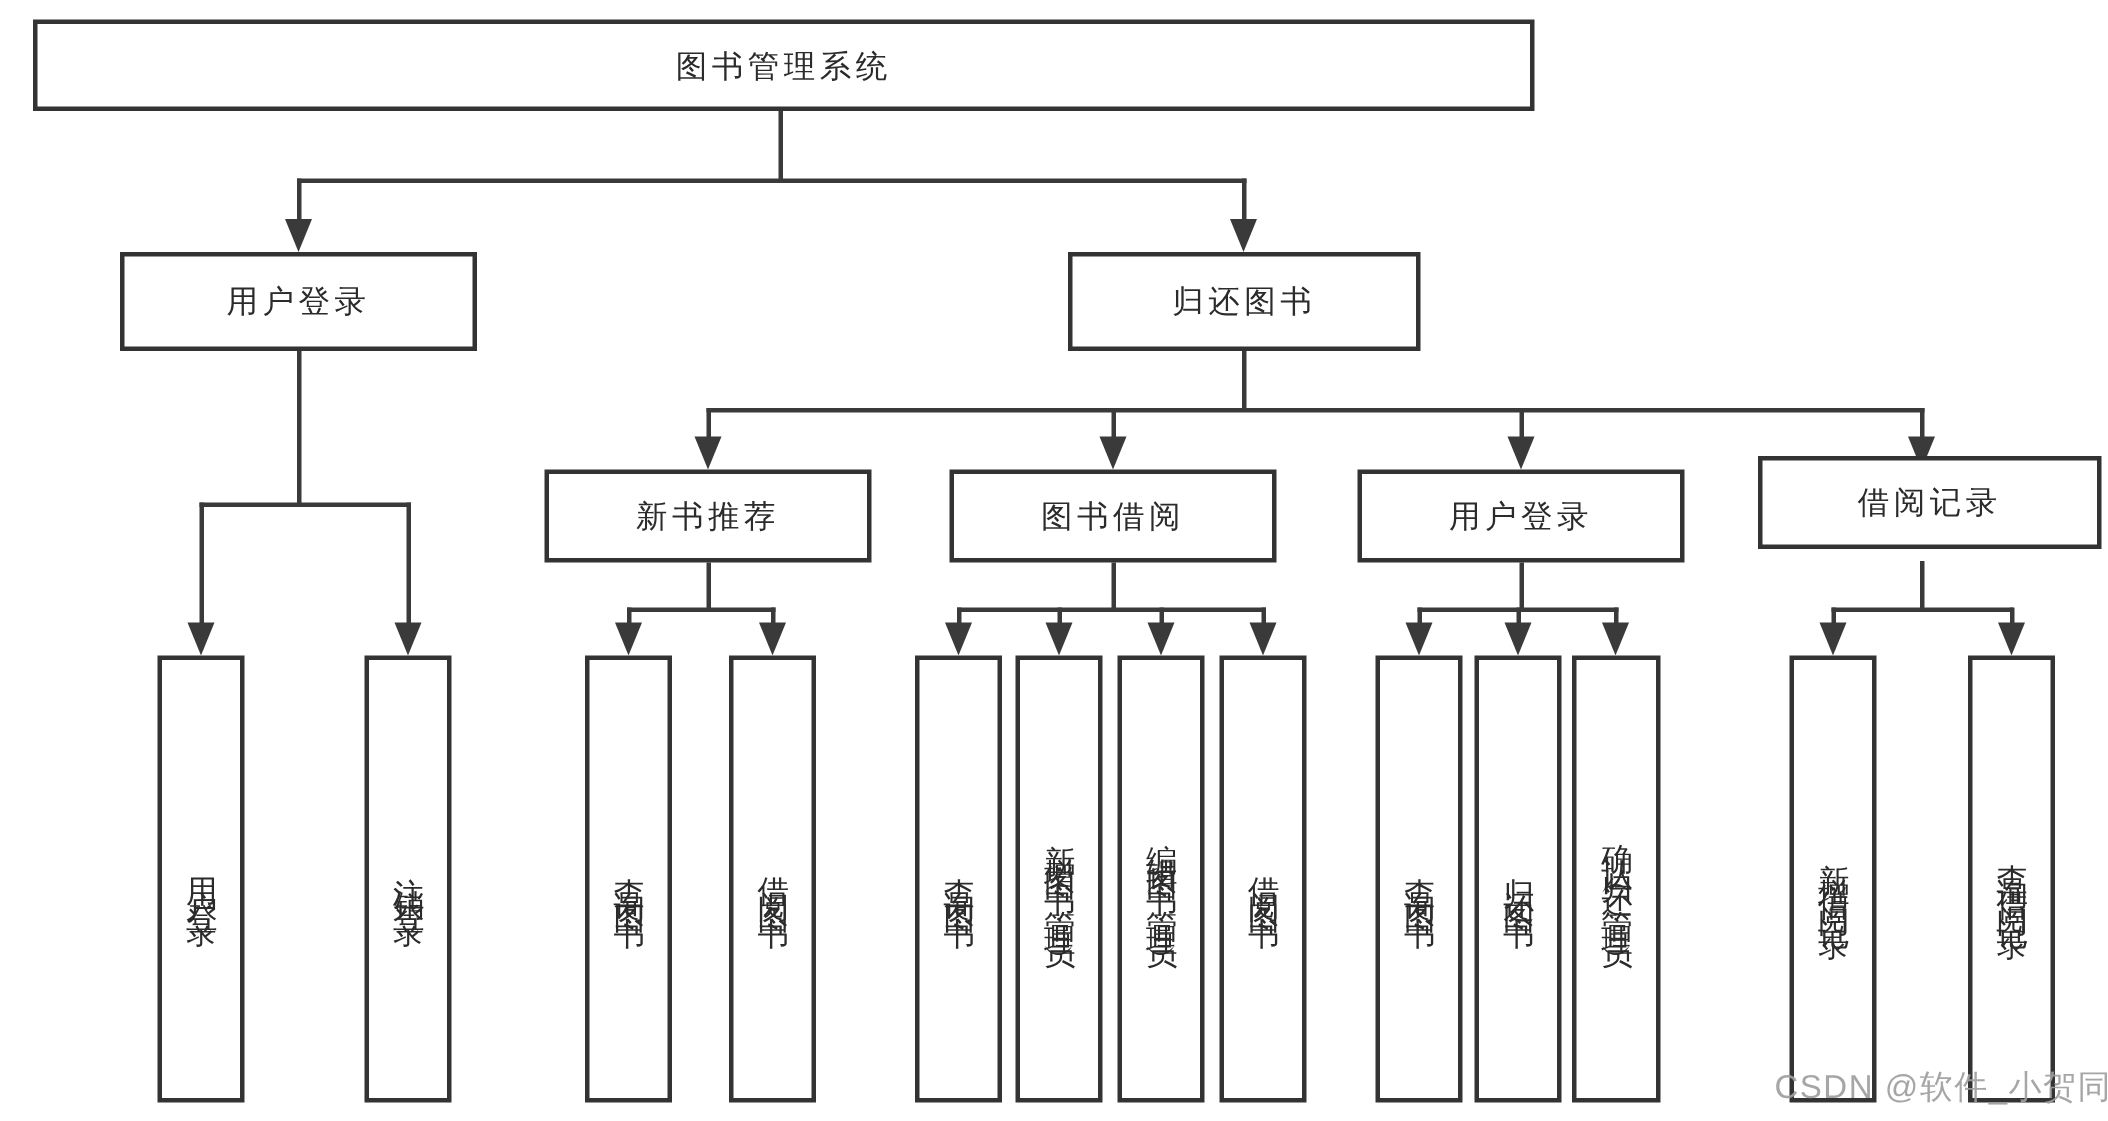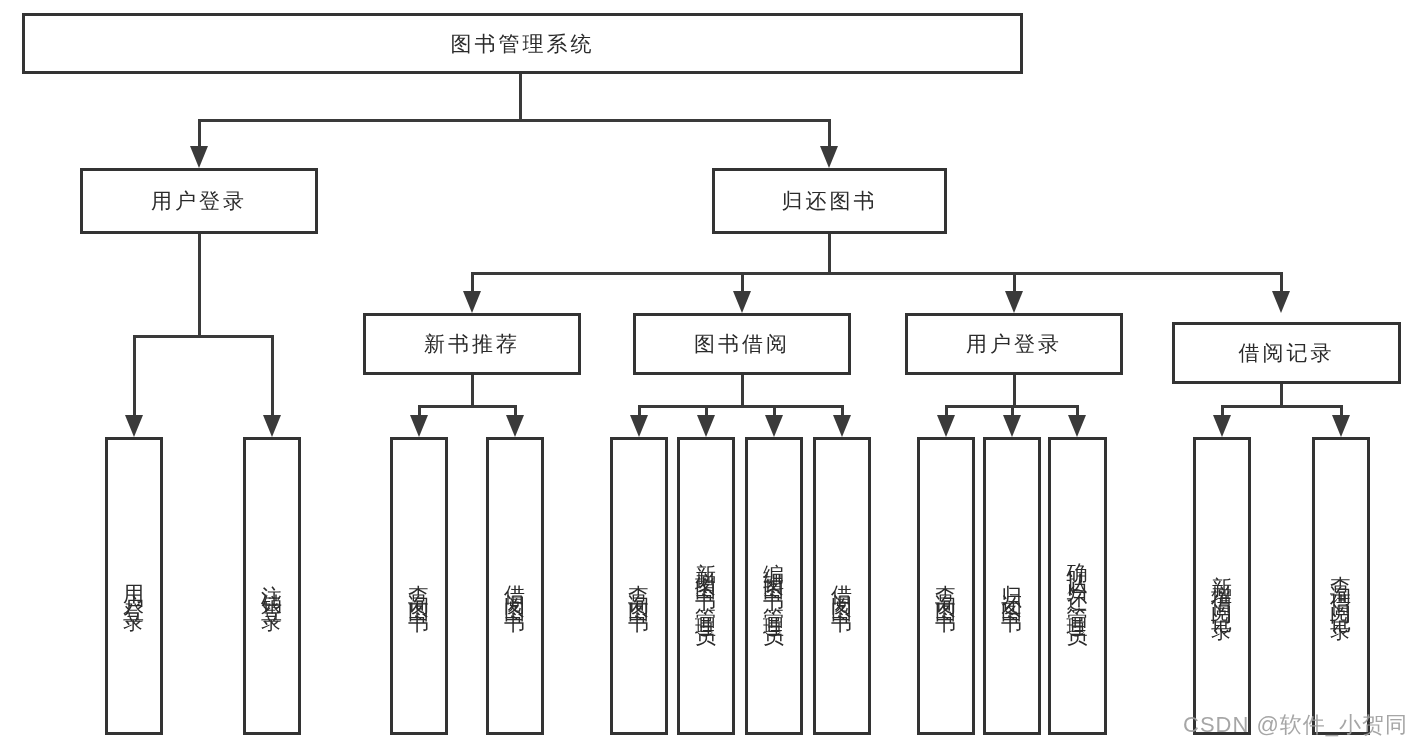--- a/index.html
+++ b/index.html
@@ -51,21 +51,21 @@
   </div>
 
   <div class="box h" style="left:633px;top:313px;width:218px;height:62px">
     <span>图书借阅</span>
   </div>
 
   <div class="box h" style="left:905px;top:313px;width:218px;height:62px">
     <span>用户登录</span>
   </div>
 
-  <div class="box h" style="left:1172px;top:322px;width:229px;height:62px">
+  <div class="box h" style="left:1172px;top:304px;width:229px;height:62px">
     <span>借阅记录</span>
   </div>
 
   <div class="box v" style="left:105px;top:437px;width:58px;height:298px">
     <span>用户登录</span>
   </div>
   <div class="box v" style="left:243px;top:437px;width:58px;height:298px">
     <span>注销登录</span>
   </div>
 

